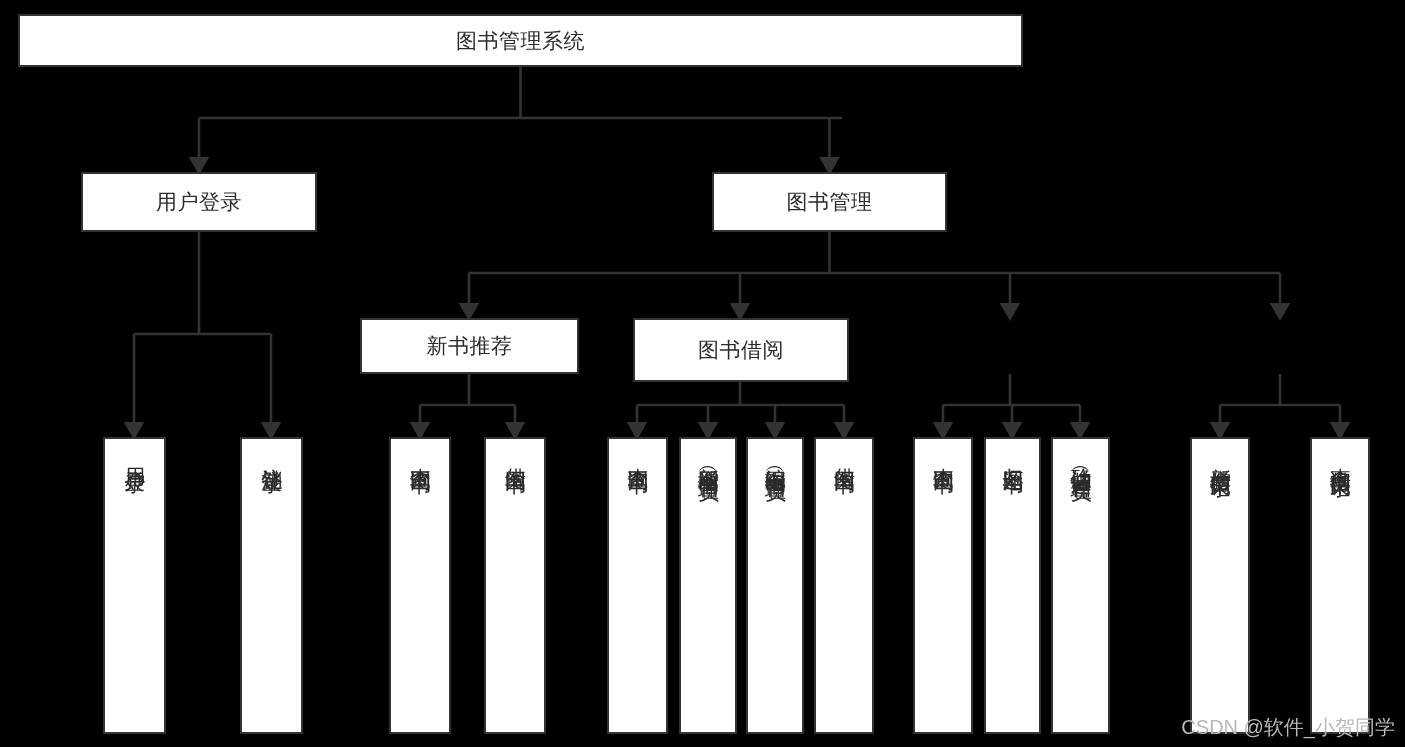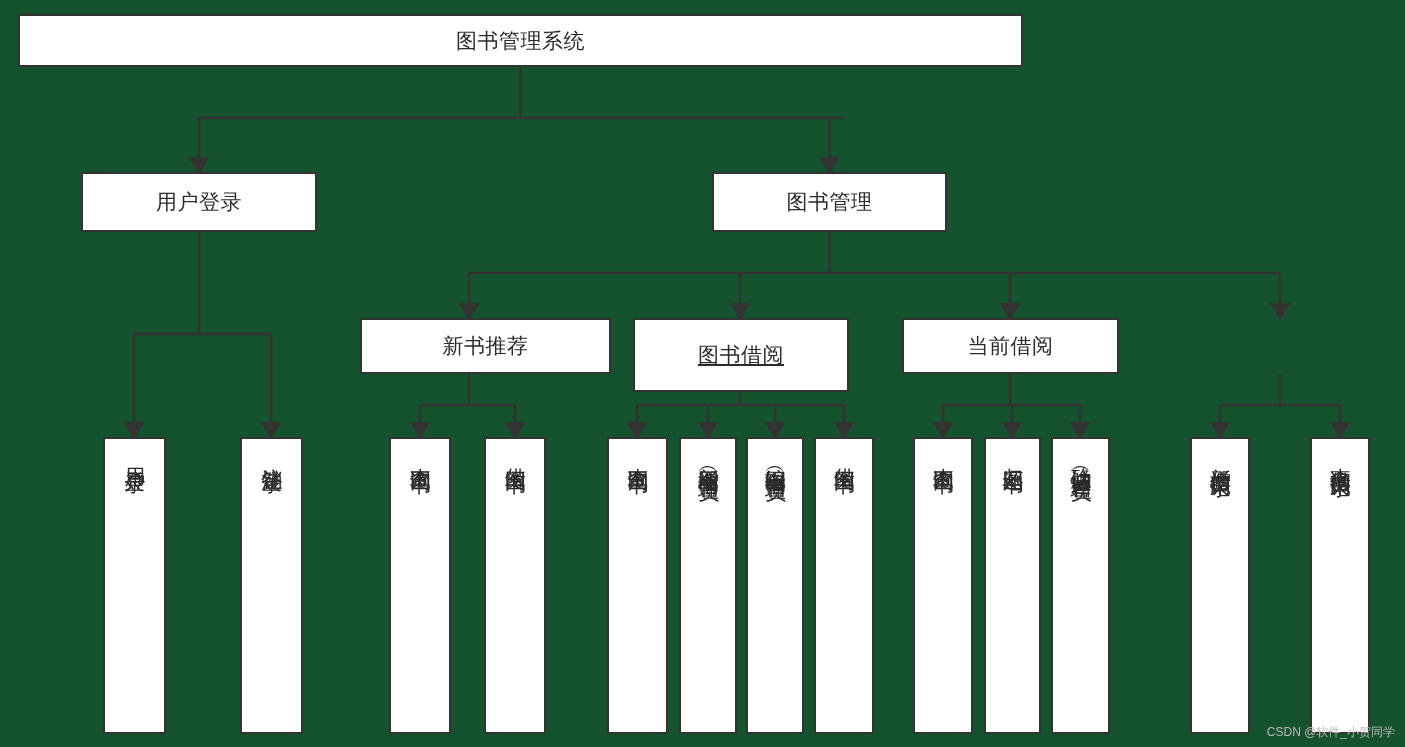--- a/index.html
+++ b/index.html
@@ -8,21 +8,21 @@
     padding: 0;
     background: #ffffff;
   }
   body {
     font-family: "Liberation Sans", "DejaVu Sans", sans-serif;
   }
   #canvas {
     position: relative;
     width: 1405px;
     height: 747px;
-    background: #14532d;
+    background: #000000;
     overflow: hidden;
   }
   #edges {
     position: absolute;
     left: 0;
     top: 0;
     width: 1405px;
     height: 747px;
   }
   .node {
@@ -59,21 +59,21 @@
     font-size: 21px;
     line-height: 1.28;
     letter-spacing: 2px;
     white-space: nowrap;
     max-height: 286px;
   }
   .watermark {
     position: absolute;
     right: 10px;
     bottom: 6px;
-    font-size: 12px;
+    font-size: 20px;
     color: #b8b8b8;
     white-space: nowrap;
     z-index: 5;
     font-family: "Liberation Sans", "DejaVu Sans", sans-serif;
     margin-top: 32px;
   }
 </style>
 </head>
 <body>
 
@@ -135,28 +135,25 @@
     <span class="label">图书管理系统</span>
   </div>
 
   <div class="node h" style="left:81px; top:172px; width:236px; height:60px;">
     <span class="label">用户登录</span>
   </div>
   <div class="node h" style="left:712px; top:172px; width:235px; height:60px;justify-content:center;">
     <span class="label">图书管理</span>
   </div>
 
-  <div class="node h" style="left:360px; top:318px; width:251px; height:56px;">
+  <div class="node h" style="left:360px; top:318px; width:219px; height:56px;">
     <span class="label">新书推荐</span>
   </div>
-  <div class="node h" style="left:633px; top:318px; width:216px; height:74px;text-decoration:underline;">
+  <div class="node h" style="left:633px; top:318px; width:216px; height:64px;">
     <span class="label">图书借阅</span>
-  </div>
-  <div class="node h" style="left:902px; top:318px; width:217px; height:56px;">
-    <span class="label">当前借阅</span>
   </div>
 
   <div class="node v" style="left:103px; top:437px; width:63px; height:297px;">
     <span class="label">用户登录</span>
   </div>
   <div class="node v" style="left:240px; top:437px; width:63px; height:297px;">
     <span class="label">注销登录</span>
   </div>
 
   <div class="node v" style="left:389px; top:437px; width:62px; height:297px;">

